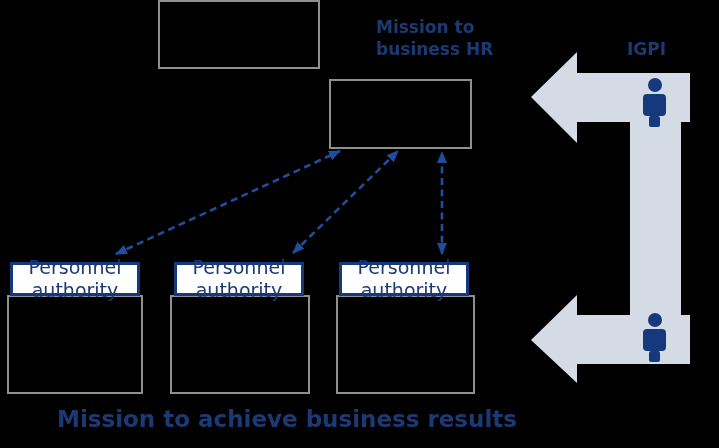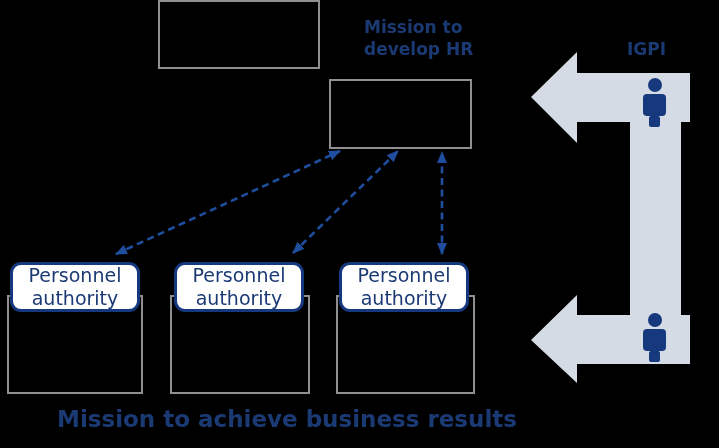--- a/index.html
+++ b/index.html
@@ -23,30 +23,30 @@
   #gray-box-2{left:170px;width:140px;}
   #gray-box-3{left:336px;width:139px;}
   .navy-label{
     position:absolute;
     color:#1b3a74;
     font-weight:bold;
     font-size:17px;
     line-height:22px;
     white-space:nowrap;
   }
-  #mission-develop{left:364px;top:16px;}
+  #mission-develop{left:376px;top:16px;}
   #igpi-label{left:627px;top:38px;}
   #mission-achieve{left:57px;top:408px;font-size:23px;}
   .personnel-box{
     position:absolute;
-    top:262px;height:50px;width:130px;
+    top:262px;height:34px;width:130px;
     box-sizing:border-box;
     background:#ffffff;
     border:3px solid #16387e;
-    border-radius:11px;
+    border-radius:0;
     display:flex;align-items:center;justify-content:center;
     text-align:center;
     color:#1b3a74;
     font-size:19px;line-height:23px;
     font-weight:normal;
   }
   #personnel-box-1{left:10px;}
   #personnel-box-2{left:174px;}
   #personnel-box-3{left:339px;}
   .personnel-label{display:block;width:115px;}
@@ -55,21 +55,21 @@
 </head>
 <body>
 
 <div class="canvas">
 
   <div class="outline-box" id="top-box"></div>
   <div class="outline-box" id="center-box"></div>
 
   <div class="navy-label" id="mission-develop">
     <div>Mission to</div>
-    <div>develop HR</div>
+    <div>business HR</div>
   </div>
   <div class="navy-label" id="igpi-label">IGPI</div>
 
   <svg id="diagram-svg" viewBox="0 0 719 448" xmlns="http://www.w3.org/2000/svg">
     <defs>
       <marker id="ah" markerUnits="userSpaceOnUse" markerWidth="13" markerHeight="10" refX="11" refY="5" orient="auto-start-reverse">
         <path d="M0,0 L12,5 L0,10 z" fill="#1f4e9e"></path>
       </marker>
       <g id="person" fill="#16397e">
         <circle cx="12" cy="7" r="7"></circle>

